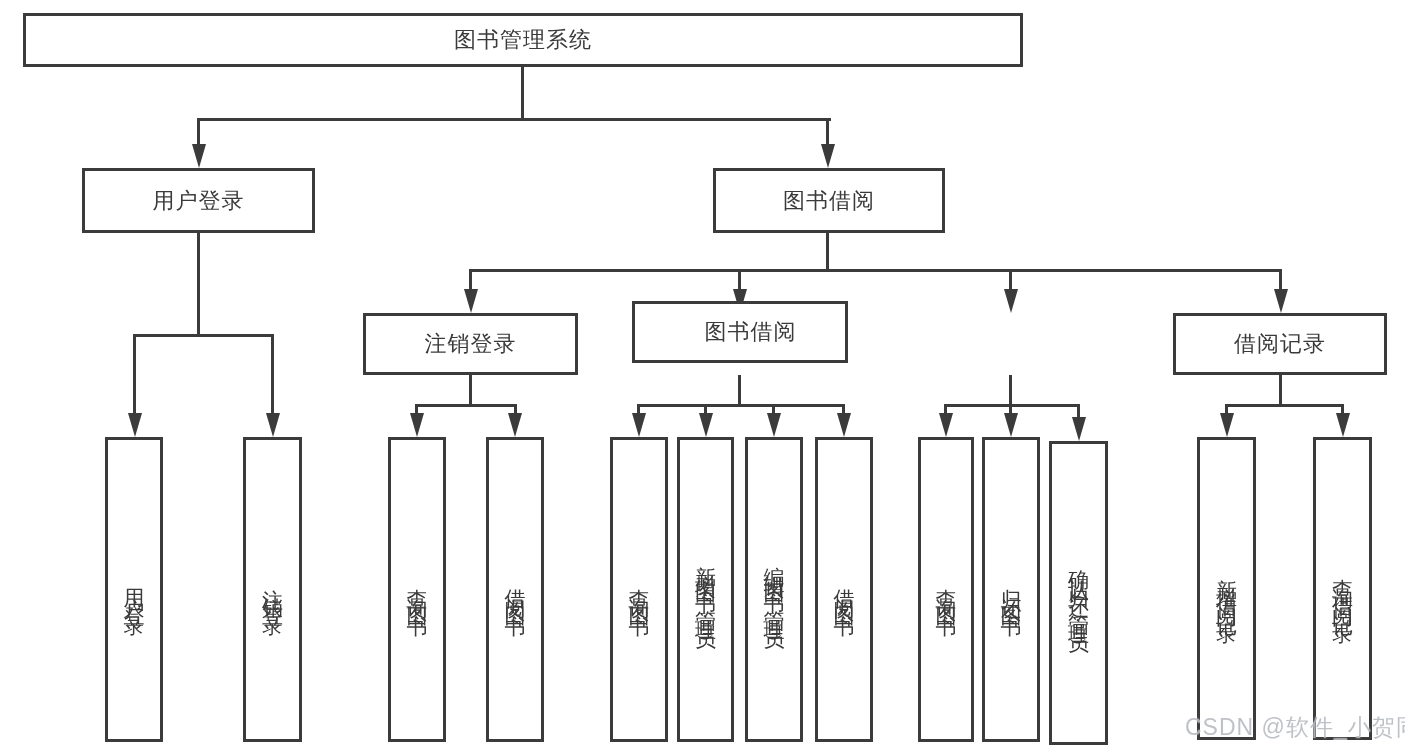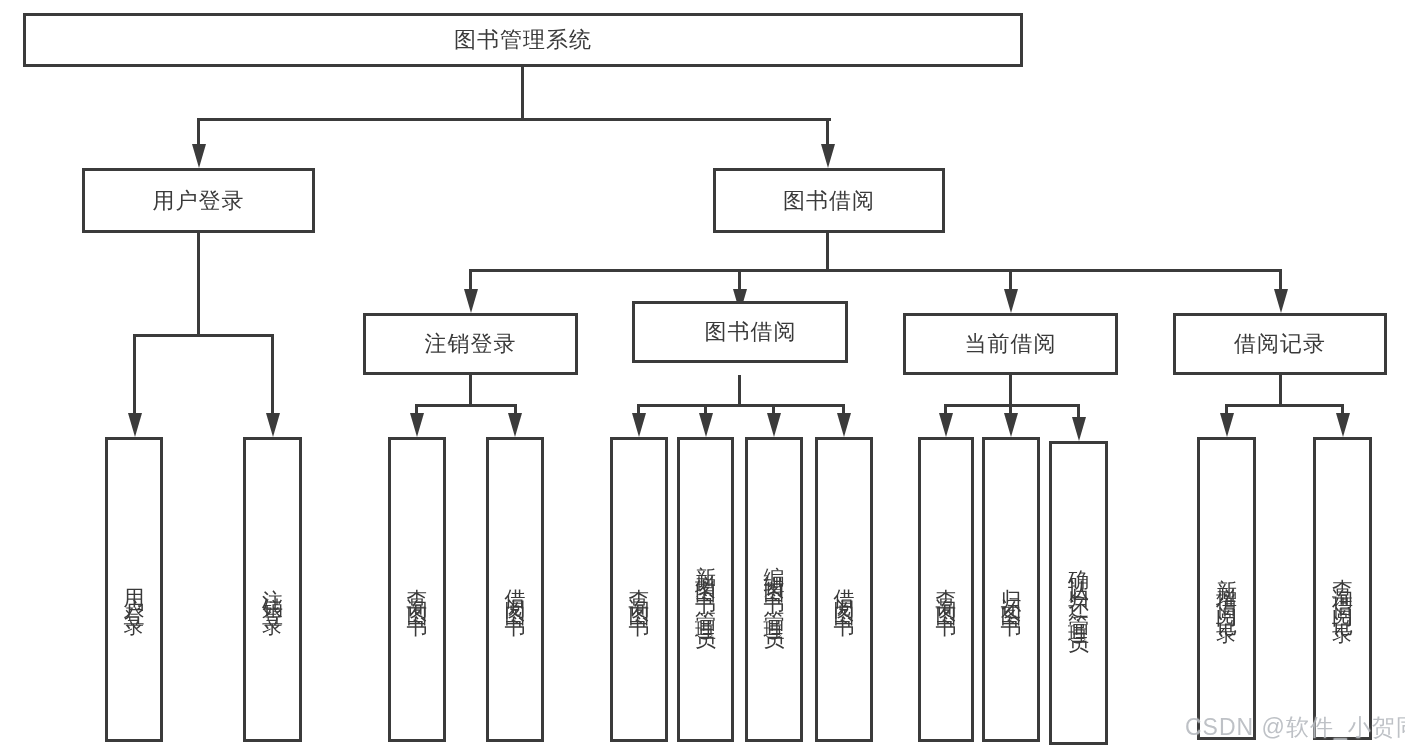--- a/index.html
+++ b/index.html
@@ -31,21 +31,20 @@
 
 <div class="canvas">
 
   <div class="hbox" style="left:23px; top:13px; width:1000px; height:54px;">图书管理系统</div>
 
   <div class="hbox" style="left:82px; top:168px; width:233px; height:65px;">用户登录</div>
   <div class="hbox" style="left:713px; top:168px; width:232px; height:65px;">图书借阅</div>
 
   <div class="hbox" style="left:363px; top:313px; width:215px; height:62px;">注销登录</div>
   <div class="hbox" style="left:632px; top:301px; width:216px; height:62px;padding-left:21px;">图书借阅</div>
-  <div class="hbox" style="left:903px; top:313px; width:215px; height:62px;">当前借阅</div>
   <div class="hbox" style="left:1173px; top:313px; width:214px; height:62px;">借阅记录</div>
 
   <div class="vbox" style="left:105px; top:437px; width:58px; height:305px;">用户登录</div>
   <div class="vbox" style="left:243px; top:437px; width:59px; height:305px;">注销登录</div>
 
   <div class="vbox" style="left:388px; top:437px; width:58px; height:305px;">查询图书</div>
   <div class="vbox" style="left:486px; top:437px; width:58px; height:305px;">借阅图书</div>
 
   <div class="vbox" style="left:610px; top:437px; width:58px; height:305px;">查询图书</div>
   <div class="vbox" style="left:677px; top:437px; width:57px; height:305px;">新增图书（管理员）</div>

